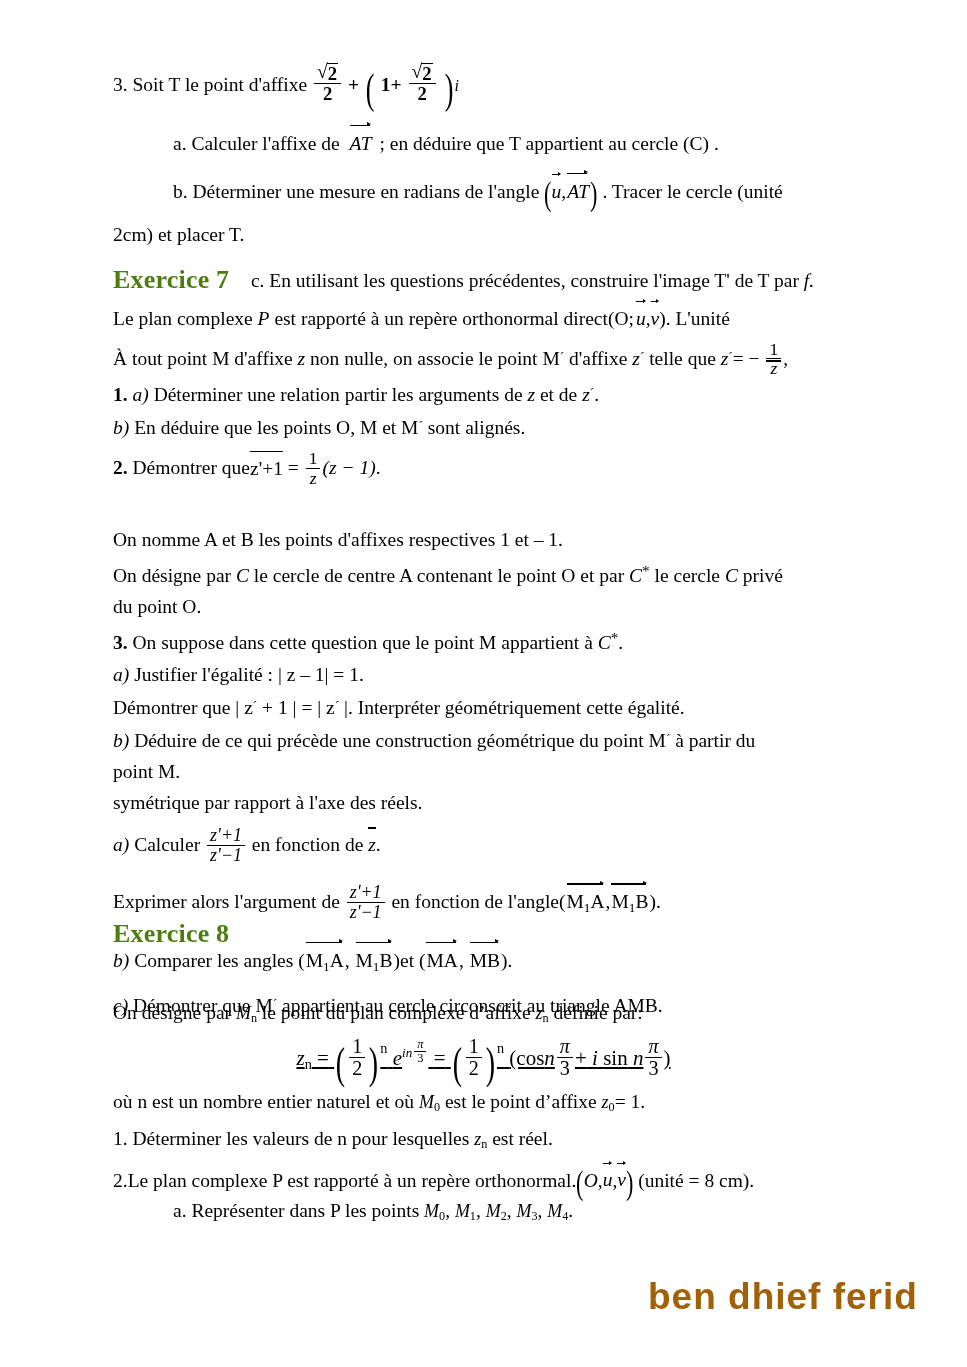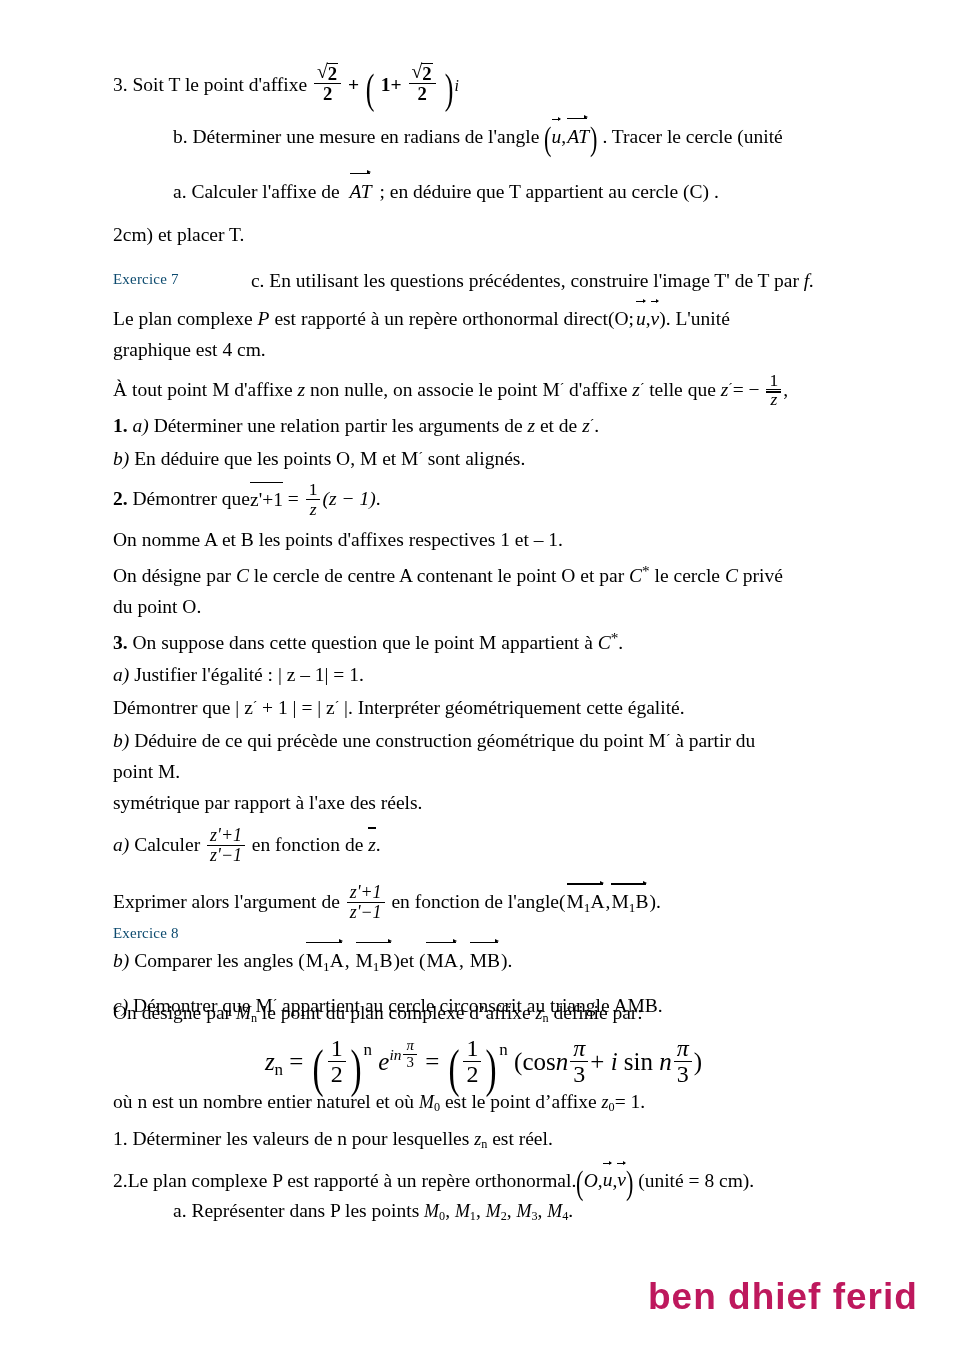--- a/index.html
+++ b/index.html
@@ -29,23 +29,23 @@
     line-height: 31px;
   }
   .ln {
     position: relative;
     white-space: nowrap;
   }
   .indent1 { padding-left: 60px; }
   .indent-sub { padding-left: 60px; }
 
   .exercice-head {
-    color: #0c4a6e;
-    font-weight: normal;
-    font-size: 15px;
+    color: #4d7c0f;
+    font-weight: bold;
+    font-size: 26px;
     font-family: "Liberation Serif", "DejaVu Serif", serif;
     letter-spacing: 0.2px;
   }
 
   .it { font-style: italic; }
   .bd { font-weight: bold; }
   .mi { font-style: italic; }
 
   .frac {
     display: inline-block;
@@ -180,30 +180,31 @@
   .supstar {
     font-size: 0.78em;
     vertical-align: 0.42em;
   }
 
   .display-eq {
     position: absolute;
     left: 0;
     right: 0;
     text-align: center;
-    font-size: 25px;
+    font-size: 21px;
+    text-decoration: underline;
   }
 
   .footer-sig {
     position: absolute;
     font-family: "Liberation Sans", "DejaVu Sans", sans-serif;
     font-weight: bold;
     font-size: 37px;
     letter-spacing: 1px;
-    color: #be185d;
+    color: #a16207;
   }
 </style>
 </head>
 <body>
 
 <div class="page">
 
   <div class="body-text" style="top:62px;">
     <div class="ln">
       <span>3. Soit T le point d'affixe</span>
@@ -214,54 +215,51 @@
       <span class="bd">+</span>
       <span class="paren-big">(</span>
       <span class="bd">1</span><span class="bd">+</span>
       <span class="frac">
         <span class="num bd"><span class="sqrt"><span>2</span></span></span>
         <span class="den bd">2</span>
       </span>
       <span class="paren-big">)</span><span class="mi" style="font-size:0.82em">i</span>
     </div>
 
+    <div class="ln indent1" style="margin-top:18px;">
+      <span>a. Calculer l'affixe de</span>
+      <span class="vec mi" style="margin-left:5px;margin-right:3px;">AT</span>
+      <span>; en déduire que T appartient au cercle (C) .</span>
+    </div>
+
     <div class="ln indent1" style="margin-top:11px;">
       <span>b. Déterminer une mesure en radians de l'angle</span>
       <span class="paren-med">(</span><span class="vecsm">u</span><span>,</span><span class="vec mi">AT</span><span class="paren-med">)</span>
       <span>. Tracer le cercle (unité</span>
     </div>
 
-    <div class="ln indent1" style="margin-top:18px;">
-      <span>a. Calculer l'affixe de</span>
-      <span class="vec mi" style="margin-left:5px;margin-right:3px;">AT</span>
-      <span>; en déduire que T appartient au cercle (C) .</span>
-    </div>
-
     <div class="ln" style="margin-top:12px;">
       <span>2cm) et placer T.</span>
     </div>
 
     <div class="ln indent1" style="margin-top:15px;text-align:center;">
       <span>c. En utilisant les questions précédentes, construire l'image T' de T par</span>
       <span class="it">f.</span>
     </div>
   </div>
 
   <div class="body-text" style="top:264px;">
     <div class="ln exercice-head">Exercice 7</div>
 
     <div class="ln" style="margin-top:4px;">
       <span>Le plan complexe</span>
       <span class="mi">P</span>
       <span>est rapporté à un repère orthonormal direct</span><span>(</span><span>O;</span><span class="vecsm" style="margin-left:2px">u</span><span>,</span><span class="vecsm">v</span><span>)</span><span>. L'unité</span>
     </div>
 
-    <div class="ln">
-      <span>graphique est 4 cm.</span>
-    </div>
 
     <div class="ln" style="margin-top:6px;">
       <span>À tout point M d'affixe</span>
       <span class="mi">z</span>
       <span>non nulle, on associe le point M</span><span class="sup" style="vertical-align:0.30em">´</span>
       <span>d'affixe</span>
       <span class="mi">z</span><span class="sup" style="vertical-align:0.30em">´</span>
       <span>telle que</span>
       <span class="mi">z</span><span class="sup" style="vertical-align:0.30em">´</span><span>= −</span>
       <span class="frac tight">

